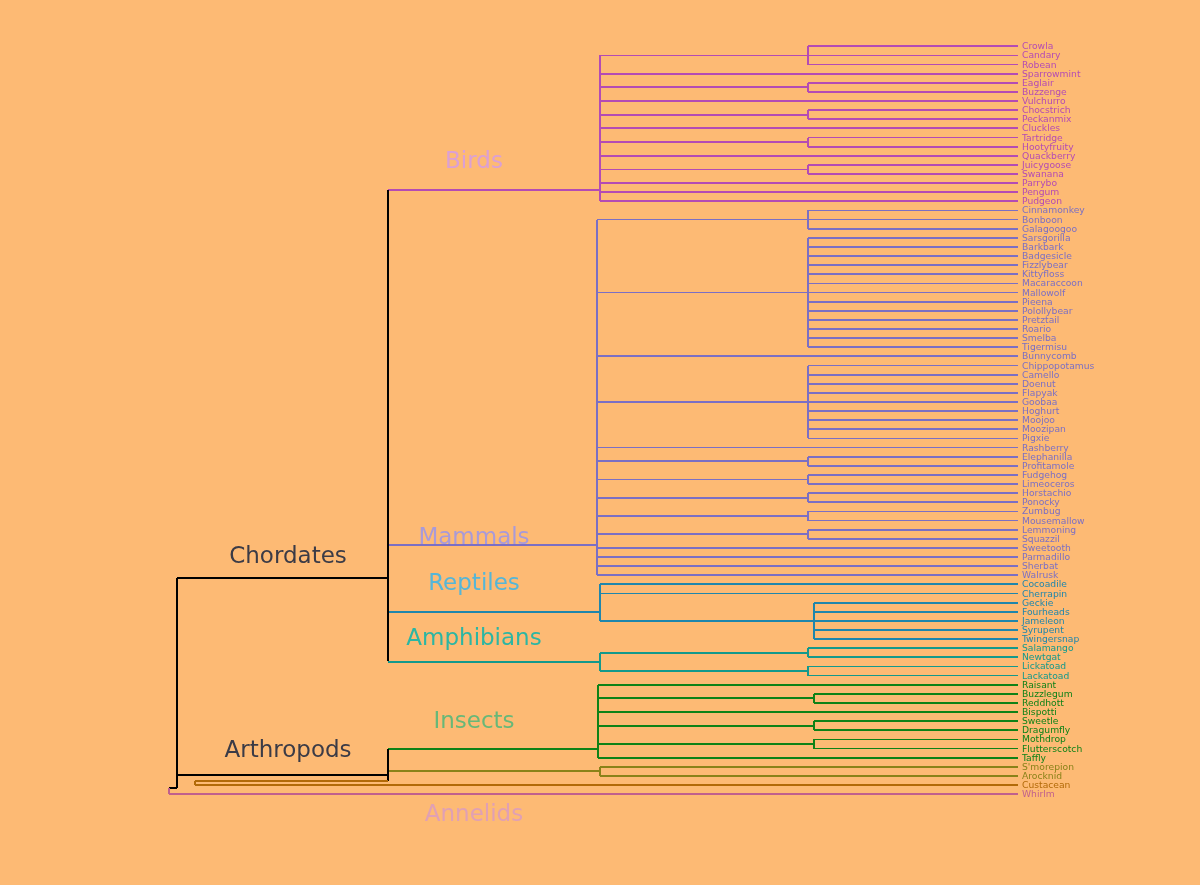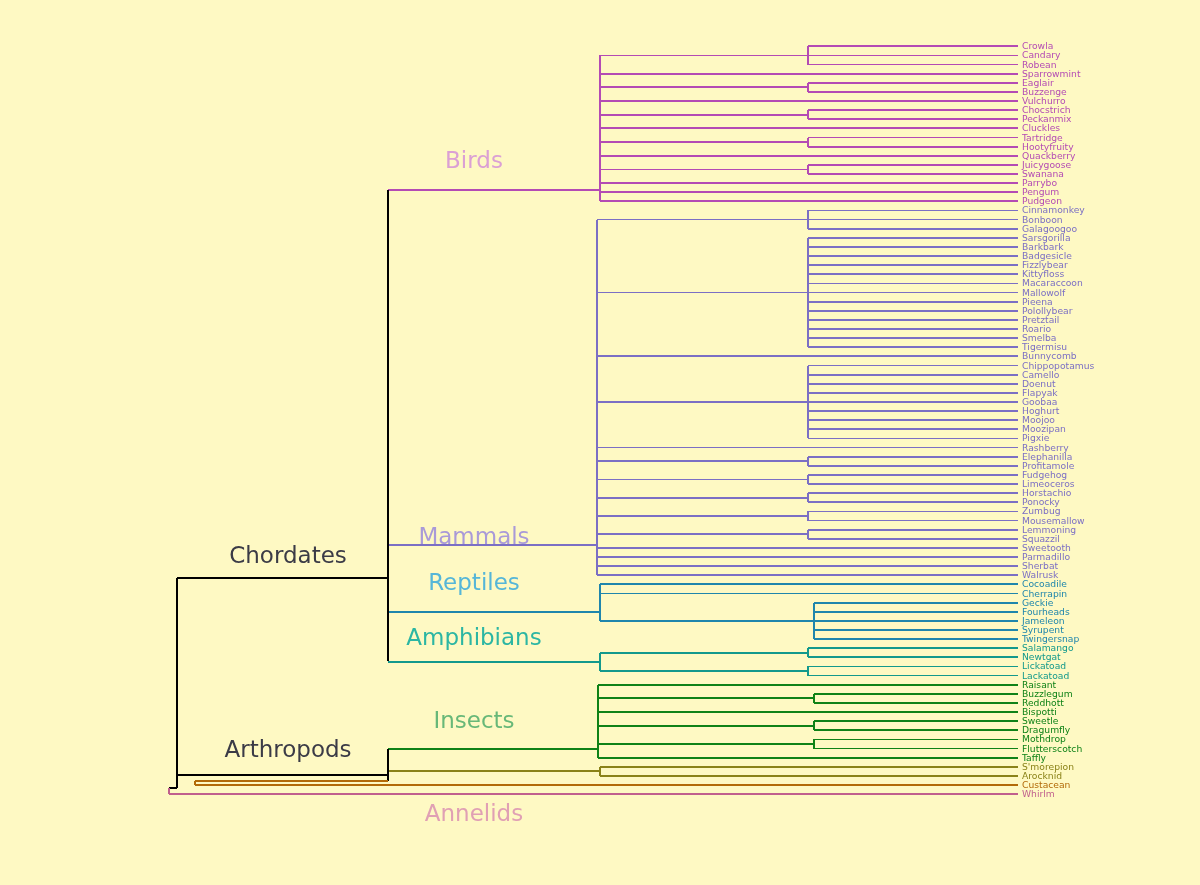--- a/index.html
+++ b/index.html
@@ -1,17 +1,17 @@
 <!DOCTYPE html>
 <html><head>
 <meta charset="utf-8">
 <style>
   html,body{margin:0;padding:0;background:#ffffff;}
   body{width:1200px;height:885px;font-family:"DejaVu Sans",sans-serif;overflow:hidden;}
-  #stage{position:relative;width:1200px;height:885px;background:#fef9c3;text-align:right;}
+  #stage{position:relative;width:1200px;height:885px;background:#fdba74;text-align:right;}
   svg#tree{position:absolute;left:0;top:0;width:1200px;height:885px;}
   .tiplabel{font-family:"DejaVu Sans",sans-serif;font-size:9.2px;dominant-baseline:middle;}
   .grouplabel{font-family:"DejaVu Sans",sans-serif;font-size:23px;}
   .rootlabel{font-family:"DejaVu Sans",sans-serif;font-size:23px;fill:#3b3b46;}
 </style>
 </head>
 <body>
 
 <div id="stage">
   <svg id="tree" viewBox="0 0 1200 885" xmlns="http://www.w3.org/2000/svg">

